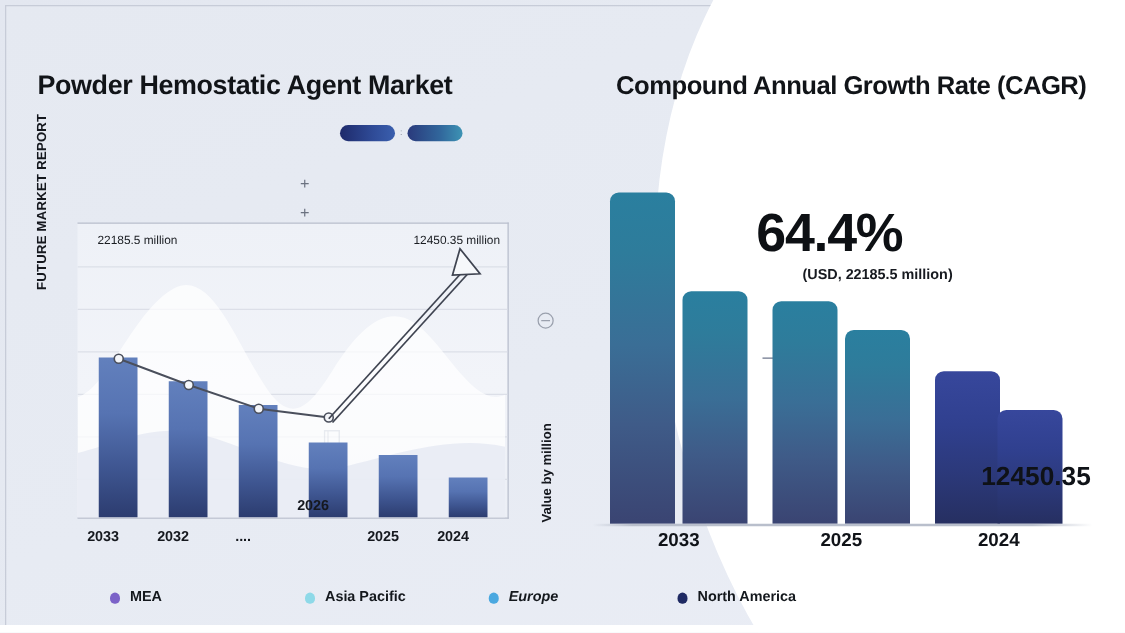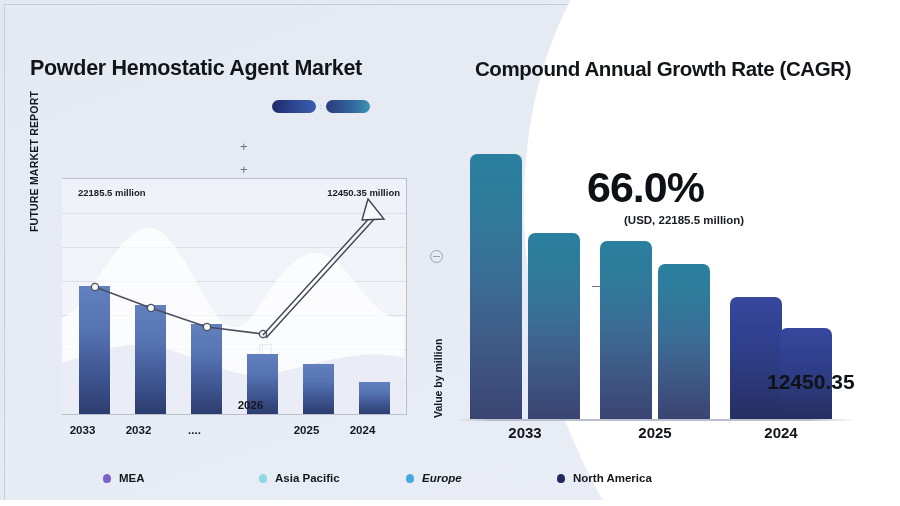--- a/index.html
+++ b/index.html
@@ -107,21 +107,21 @@
     overflow: hidden;
   }
   #chart-box .gl {
     position: absolute; left: 0; right: 0; height: 1px; background: #dcdfe8;
   }
   #chart-box .wave {
     position: absolute; left: 0; right: 0; bottom: 0; height: 100%;
   }
   .axis-note {
     position: absolute;
-    font-size: 9.5px; font-weight: bold; color: #1a1d22; white-space: nowrap;
+    font-size: 9.5px; font-weight: normal; color: #1a1d22; white-space: nowrap;
   }
   .bar-l {
     position: absolute; bottom: 0;
     background: linear-gradient(180deg, #6280bd 0%, #5673b2 35%, #3e5590 70%, #2c3c6f 100%);
   }
   .yaxis-left {
     position: absolute;
     left: 28px; top: 232px;
     width: 16px;
     transform: rotate(-90deg);
@@ -147,21 +147,21 @@
     position: absolute; left: 430px; top: 250px;
     width: 13px; height: 13px; border-radius: 50%;
     border: 1px solid #9aa0ad;
   }
   #minus-icon::after {
     content: ""; position: absolute; left: 2px; top: 5px; width: 7px; height: 1px; background: #9aa0ad;
   }
   .wm { position: absolute; opacity: 0.32; }
 
   
-  #right-panel { position: absolute; left: 432px; top: 0; width: 450px; height: 506px; }
+  #right-panel { position: absolute; left: 450px; top: 0; width: 450px; height: 506px; }
   .cagr-title {
     position: absolute; left: 16px; top: 57px;
     width: 430px; text-align: center;
     font-size: 20.5px; font-weight: bold; color: #111418;
     letter-spacing: -0.4px; white-space: nowrap;
   }
   .cagr-sub {
     position: absolute; left: 16px; top: 90px;
     width: 430px; text-align: center;
     font-size: 10.5px; font-weight: bold; color: #1a1d23;
@@ -201,21 +201,20 @@
     width: 40px; height: 14px;
     border-bottom: 1.2px solid #6d768c;
     border-right: 1.2px solid #6d768c;
   }
 
   
   #legend {
     position: absolute; left: 0; bottom: 22px; width: 880px;
     display: flex; align-items: flex-end;
     padding-left: 88px;
-    margin-left: 15px;
   }
   .leg-item { display: flex; align-items: center; gap: 8px; }
   .leg-dot { width: 8px; height: 9px; border-radius: 50% 50% 45% 45%; }
   .leg-text { font-size: 11.5px; font-weight: bold; color: #14181d; white-space: nowrap; }
 </style>
 </head>
 <body>
 
 <div id="stage">
   <div id="frame"></div>
@@ -289,21 +288,21 @@
     <div class="xlab-l" style="left:230px; top:399px; width:41px;text-align:center;">2026</div>
     <div class="xlab-l" style="left:286px; top:424px; width:41px;">2025</div>
     <div class="xlab-l" style="left:342px; top:424px; width:41px;">2024</div>
 
     <div id="minus-icon"></div>
     <div class="mid-axis-label">Value by million</div>
   </div>
 
   <div id="right-panel">
     <div class="cagr-title">Compound Annual Growth Rate (CAGR)</div>
-    <div class="cagr-big">66.0%</div>
+    <div class="cagr-big">64.4%</div>
     <div class="cagr-usd">(USD, 22185.5 million)</div>
 
     <div class="tick-deco"></div>
 
     <div class="bar-r teal" style="left:38px;  width:52px; height:265px;"></div>
     <div class="bar-r teal" style="left:96px;  width:52px; height:186px;"></div>
 
     <div class="bar-r teal" style="left:168px; width:52px; height:178px;"></div>
     <div class="bar-r teal" style="left:226px; width:52px; height:155px;"></div>
 

